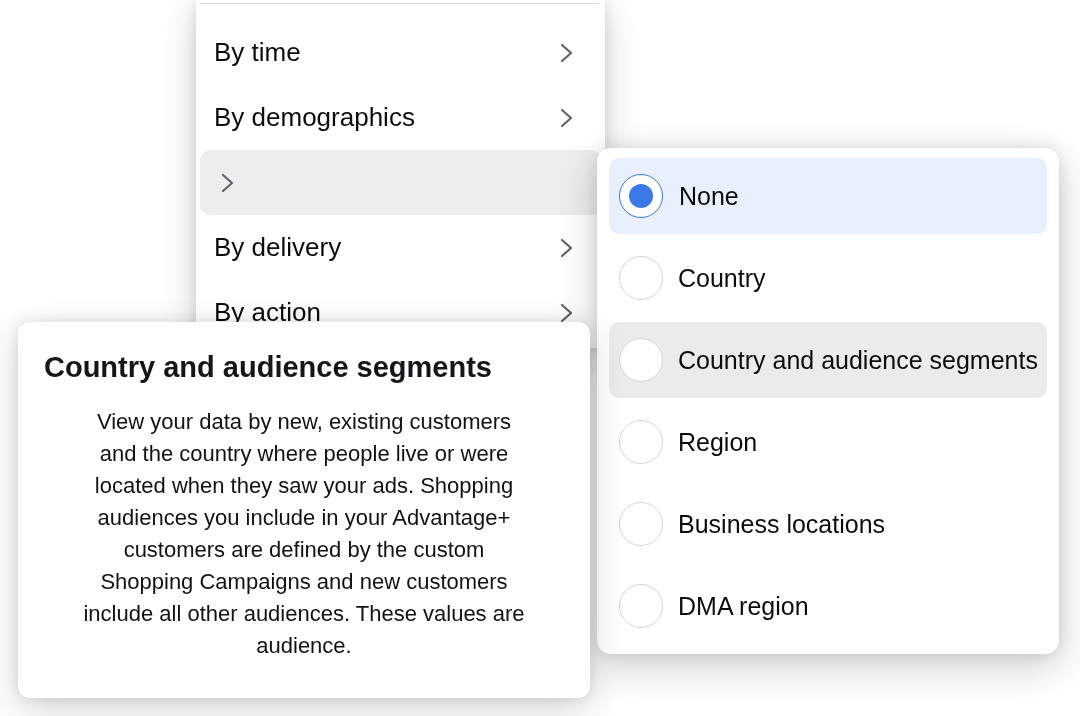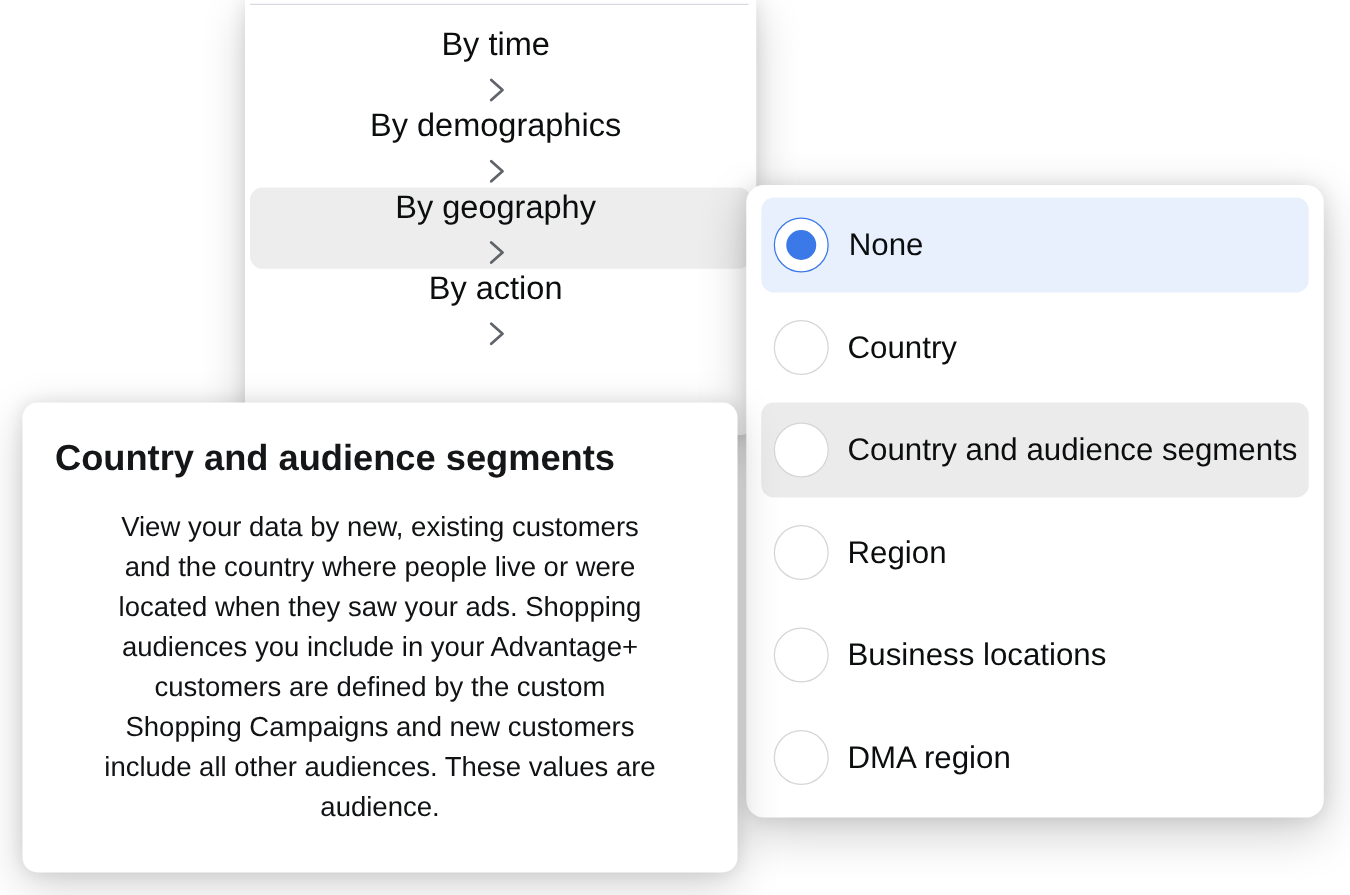--- a/index.html
+++ b/index.html
@@ -28,21 +28,20 @@
   .menu-items { position: absolute; top: 20px; left: 0; right: 0; }
   .menu-item {
     height: 65px;
     margin: 0 4px;
     display: flex; align-items: center; justify-content: space-between;
     padding: 0 22px 0 14px;
     border-radius: 10px;
     color: #0b0d0e;
     font-size: 26px;
     cursor: pointer;
-    flex-direction: column;
   }
   .menu-item.active { background: #ededed; }
   .menu-item .chevron { flex: 0 0 auto; display: flex; align-items: center; }
   .menu-item .chevron svg { display: block; }
 
   
   .geo-submenu {
     position: absolute;
     left: 597px; top: 148px; width: 462px; height: 506px;
     background: #ffffff;
@@ -133,28 +132,35 @@
       <div class="menu-item">
         <span>By demographics</span>
         <span class="chevron">
           <svg width="26" height="26" viewBox="0 0 26 26">
               <polyline points="9,5 18,13 9,21" fill="none" stroke="#60646a" stroke-width="2.2" stroke-linecap="round" stroke-linejoin="round"></polyline>
             </svg>
         </span>
       </div>
 
       <div class="menu-item active">
-        <span>By geography</span>
-        <span class="chevron">
-          <svg width="26" height="26" viewBox="0 0 26 26">
-              <polyline points="9,5 18,13 9,21" fill="none" stroke="#60646a" stroke-width="2.2" stroke-linecap="round" stroke-linejoin="round"></polyline>
-            </svg>
-        </span>
-      </div>
-
+        <span class="chevron">
+          <svg width="26" height="26" viewBox="0 0 26 26">
+              <polyline points="9,5 18,13 9,21" fill="none" stroke="#60646a" stroke-width="2.2" stroke-linecap="round" stroke-linejoin="round"></polyline>
+            </svg>
+        </span>
+      </div>
+
+      <div class="menu-item">
+        <span>By delivery</span>
+        <span class="chevron">
+          <svg width="26" height="26" viewBox="0 0 26 26">
+              <polyline points="9,5 18,13 9,21" fill="none" stroke="#60646a" stroke-width="2.2" stroke-linecap="round" stroke-linejoin="round"></polyline>
+            </svg>
+        </span>
+      </div>
 
       <div class="menu-item">
         <span>By action</span>
         <span class="chevron">
           <svg width="26" height="26" viewBox="0 0 26 26">
               <polyline points="9,5 18,13 9,21" fill="none" stroke="#60646a" stroke-width="2.2" stroke-linecap="round" stroke-linejoin="round"></polyline>
             </svg>
         </span>
       </div>
 

